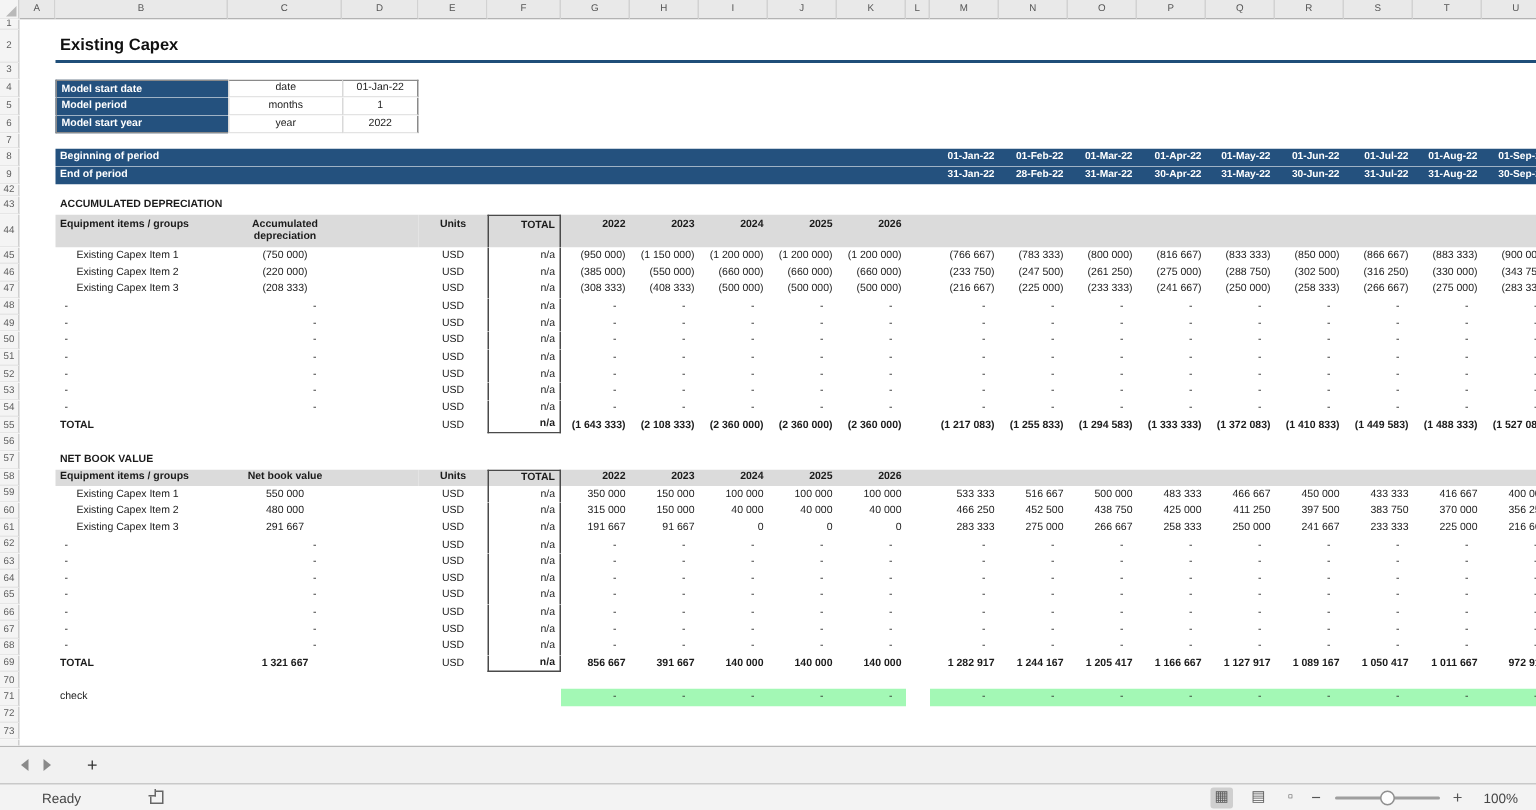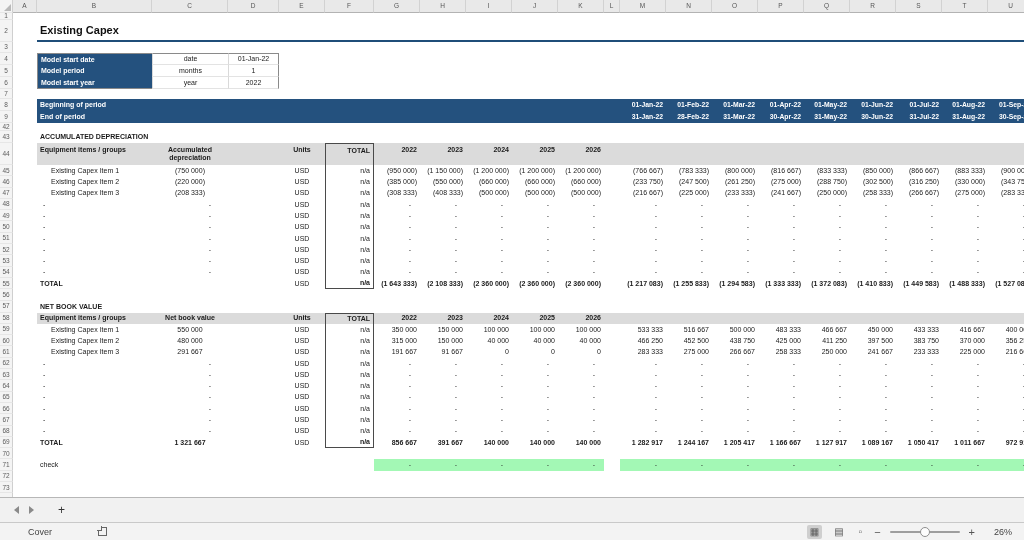--- a/index.html
+++ b/index.html
@@ -811,28 +811,28 @@
 
   <div class="tabbar">
     <div class="tab-arrows">
       <span class="tri left"></span>
       <span class="tri right"></span>
     </div>
     <div class="tab-add">+</div>
   </div>
 
   <div class="statusbar">
-    <span class="sb-ready">Cover</span>
+    <span class="sb-ready">Ready</span>
     <span class="macro-ic"></span>
     <div class="sb-right">
       <span class="view-ic active">▦</span>
       <span class="view-ic">▤</span>
       <span class="view-ic">▫</span>
       <span class="zoom-minus">−</span>
       <div class="slider">
         <div class="thumb"></div>
       </div>
       <span class="zoom-plus">+</span>
-      <span class="zoom-label">26%</span>
+      <span class="zoom-label">100%</span>
     </div>
   </div>
 
 </div>
 
 </body></html>

